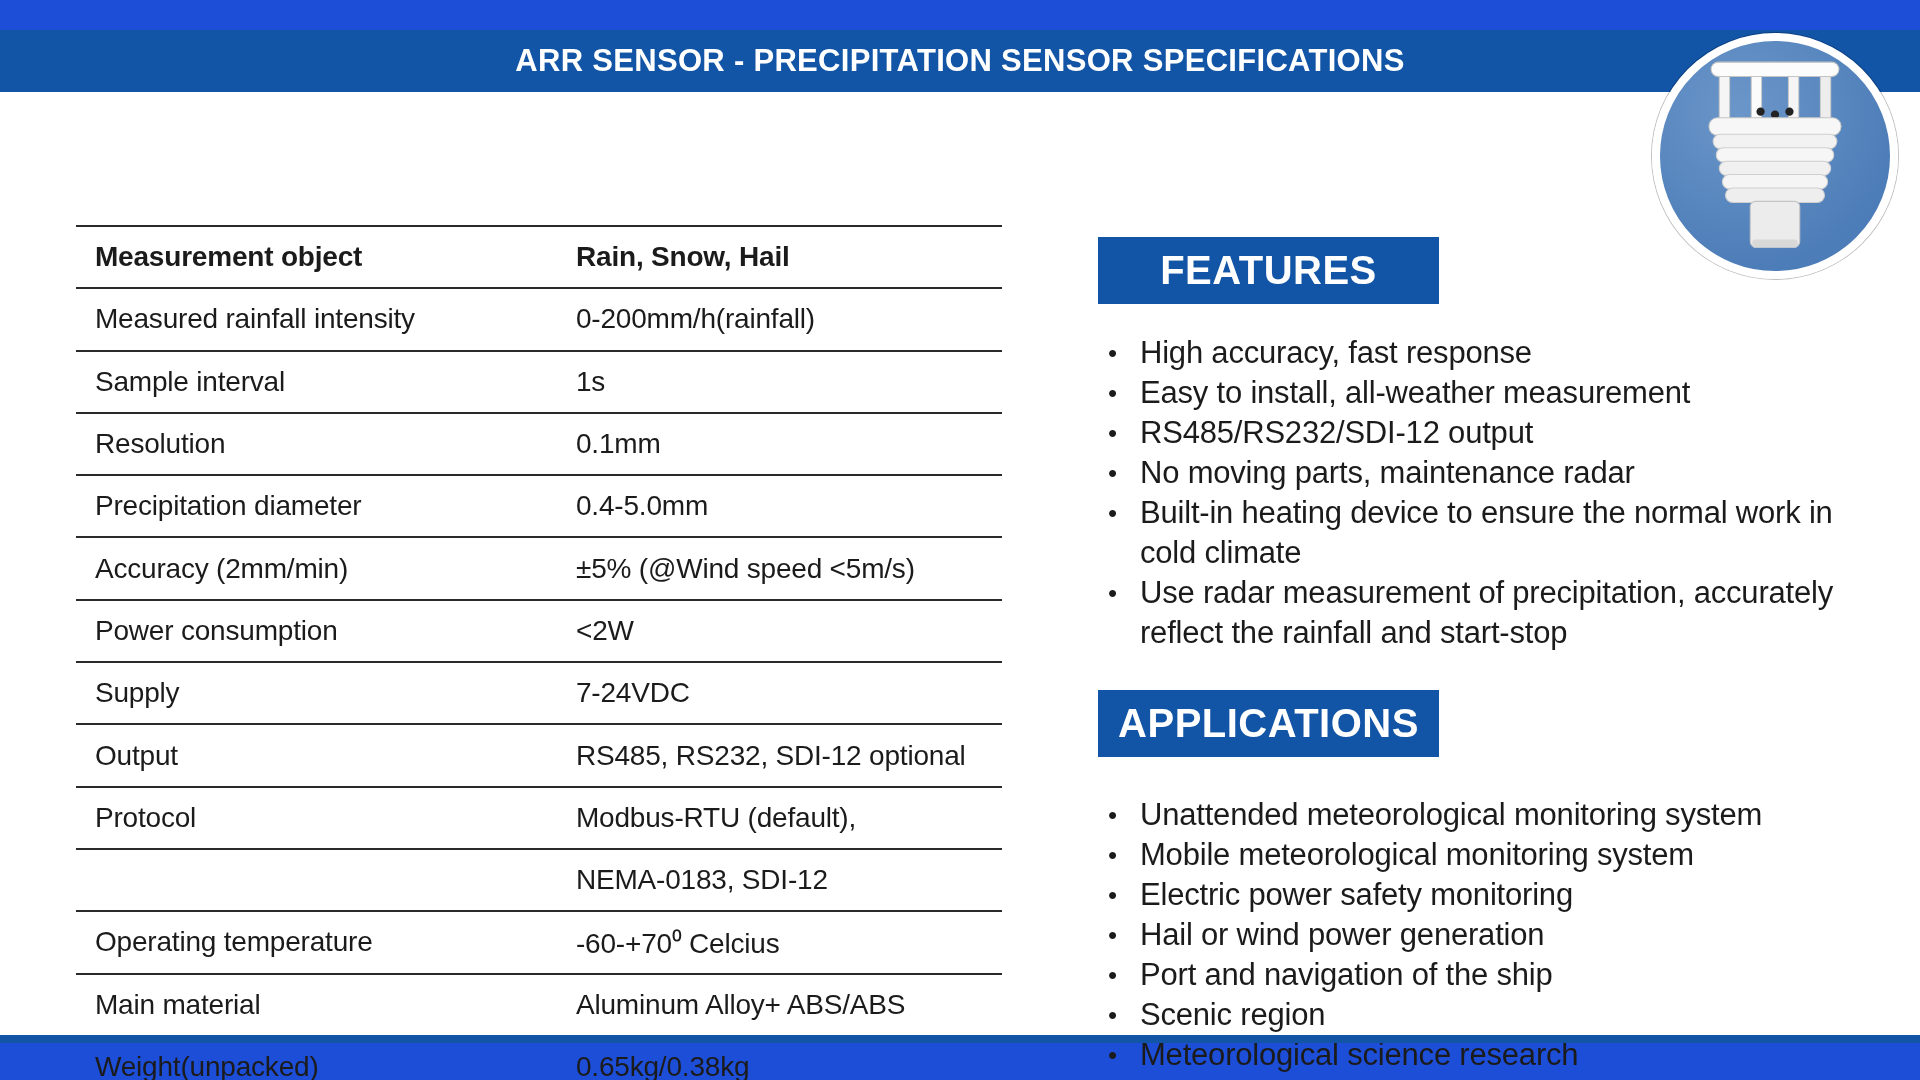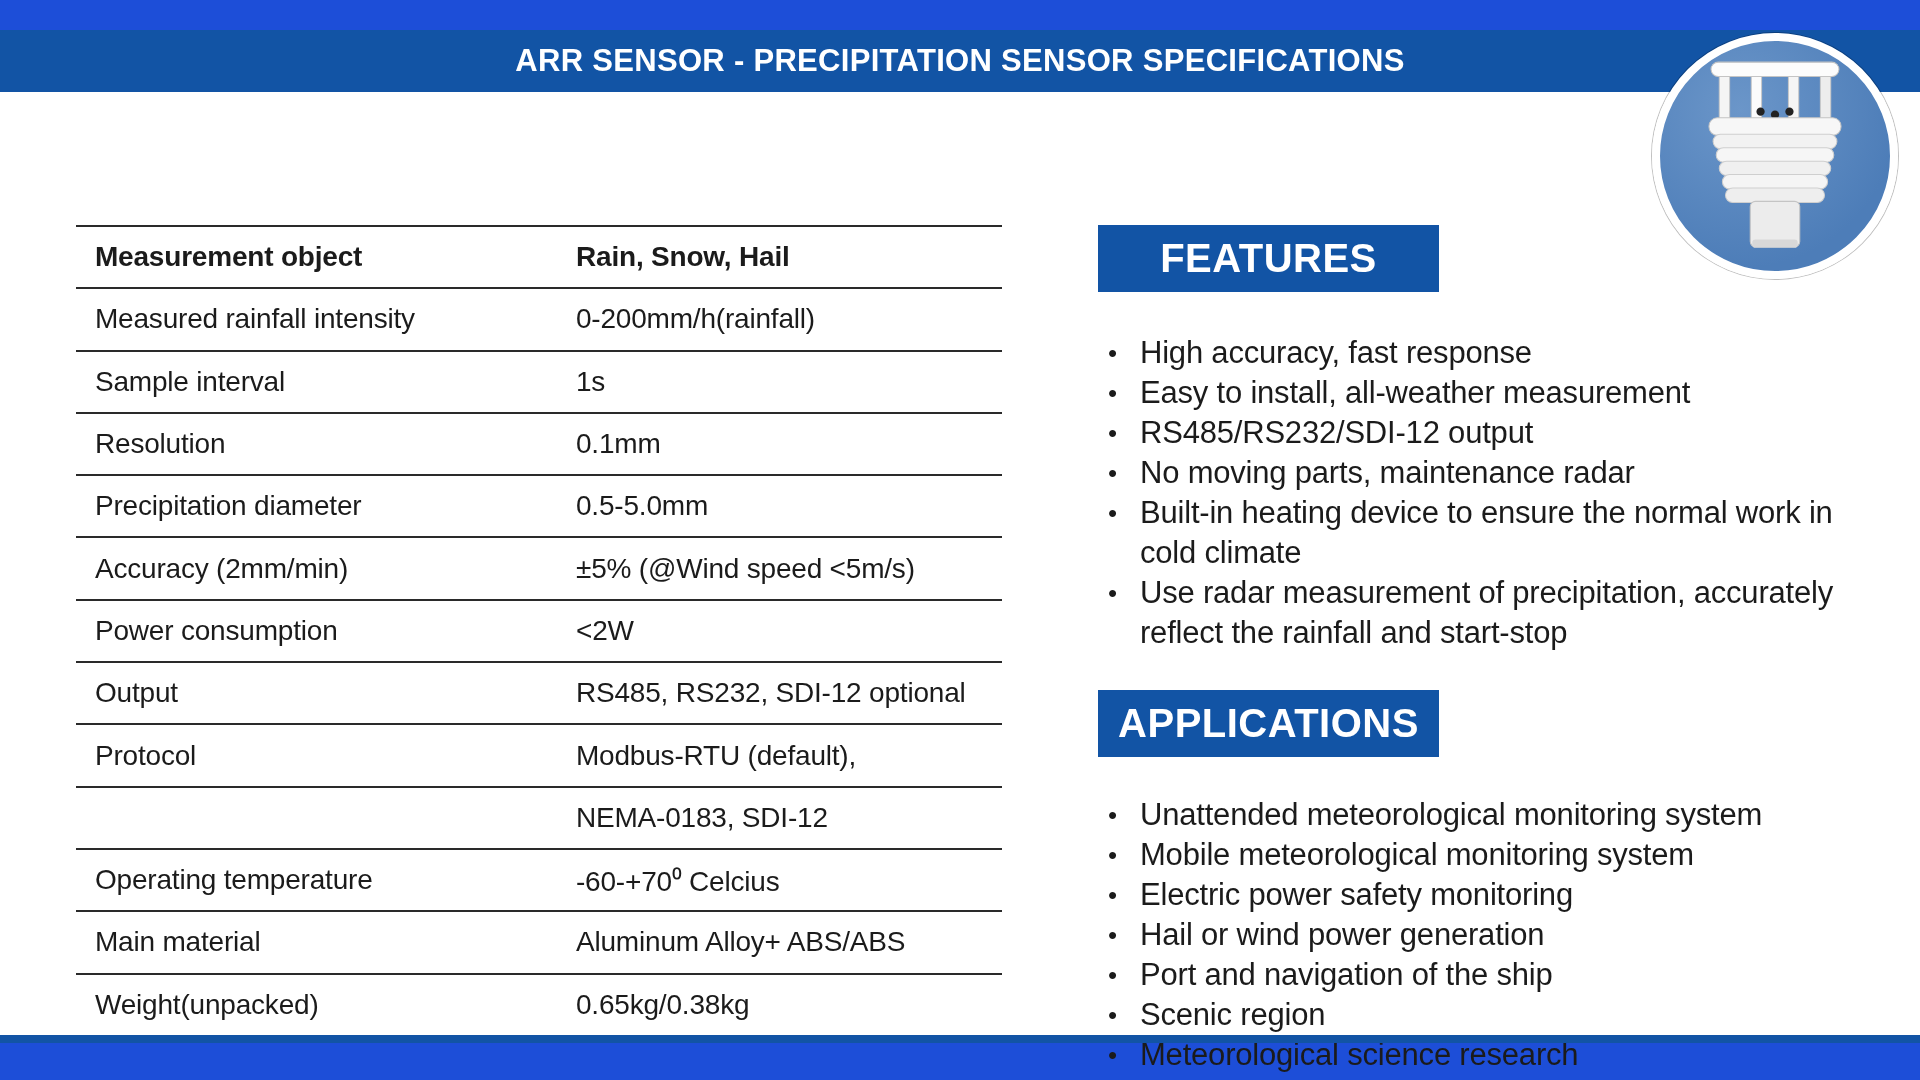--- a/index.html
+++ b/index.html
@@ -27,21 +27,21 @@
     display:flex;align-items:center;font-size:28px;letter-spacing:-.2px;
   }
   .spec-row .label{padding-left:19px;white-space:nowrap;}
   .spec-row .value{position:absolute;left:488px;white-space:nowrap;margin-left:12px;}
   .spec-row.bold{font-weight:bold;}
   
   .section-box{
     position:absolute;width:341px;height:67px;background:var(--accent,#1254a5);
     display:flex;align-items:center;justify-content:center;
   }
-  .features-box{left:1098px;top:133px;}
+  .features-box{left:1098px;top:145px;}
   .applications-box{left:1098px;top:598px;}
   .section-box .box-text{color:#fff;font-weight:bold;font-size:40px;letter-spacing:.5px;white-space:nowrap;}
   .bullet-list{
     position:absolute;left:1100px;width:780px;
     list-style:none;margin:0;padding:0;font-size:31px;line-height:40px;letter-spacing:-.2px;
   }
   .features-list{top:241px;}
   .applications-list{top:703px;}
   .bullet-list li{position:relative;padding-left:40px;}
   .bullet-list li::before{
@@ -79,29 +79,33 @@
       <div class="spec-row">
         <span class="label">Sample interval</span>
         <span class="value">1s</span>
       </div>
       <div class="spec-row">
         <span class="label">Resolution</span>
         <span class="value">0.1mm</span>
       </div>
       <div class="spec-row">
         <span class="label">Precipitation diameter</span>
-        <span class="value">0.5-5.0mm</span>
+        <span class="value">0.4-5.0mm</span>
       </div>
       <div class="spec-row">
         <span class="label">Accuracy (2mm/min)</span>
         <span class="value">±5% (@Wind speed &lt;5m/s)</span>
       </div>
       <div class="spec-row">
         <span class="label">Power consumption</span>
         <span class="value">&lt;2W</span>
+      </div>
+      <div class="spec-row">
+        <span class="label">Supply</span>
+        <span class="value">7-24VDC</span>
       </div>
       <div class="spec-row">
         <span class="label">Output</span>
         <span class="value">RS485, RS232, SDI-12 optional</span>
       </div>
       <div class="spec-row">
         <span class="label">Protocol</span>
         <span class="value">Modbus-RTU (default),</span>
       </div>
       <div class="spec-row">

